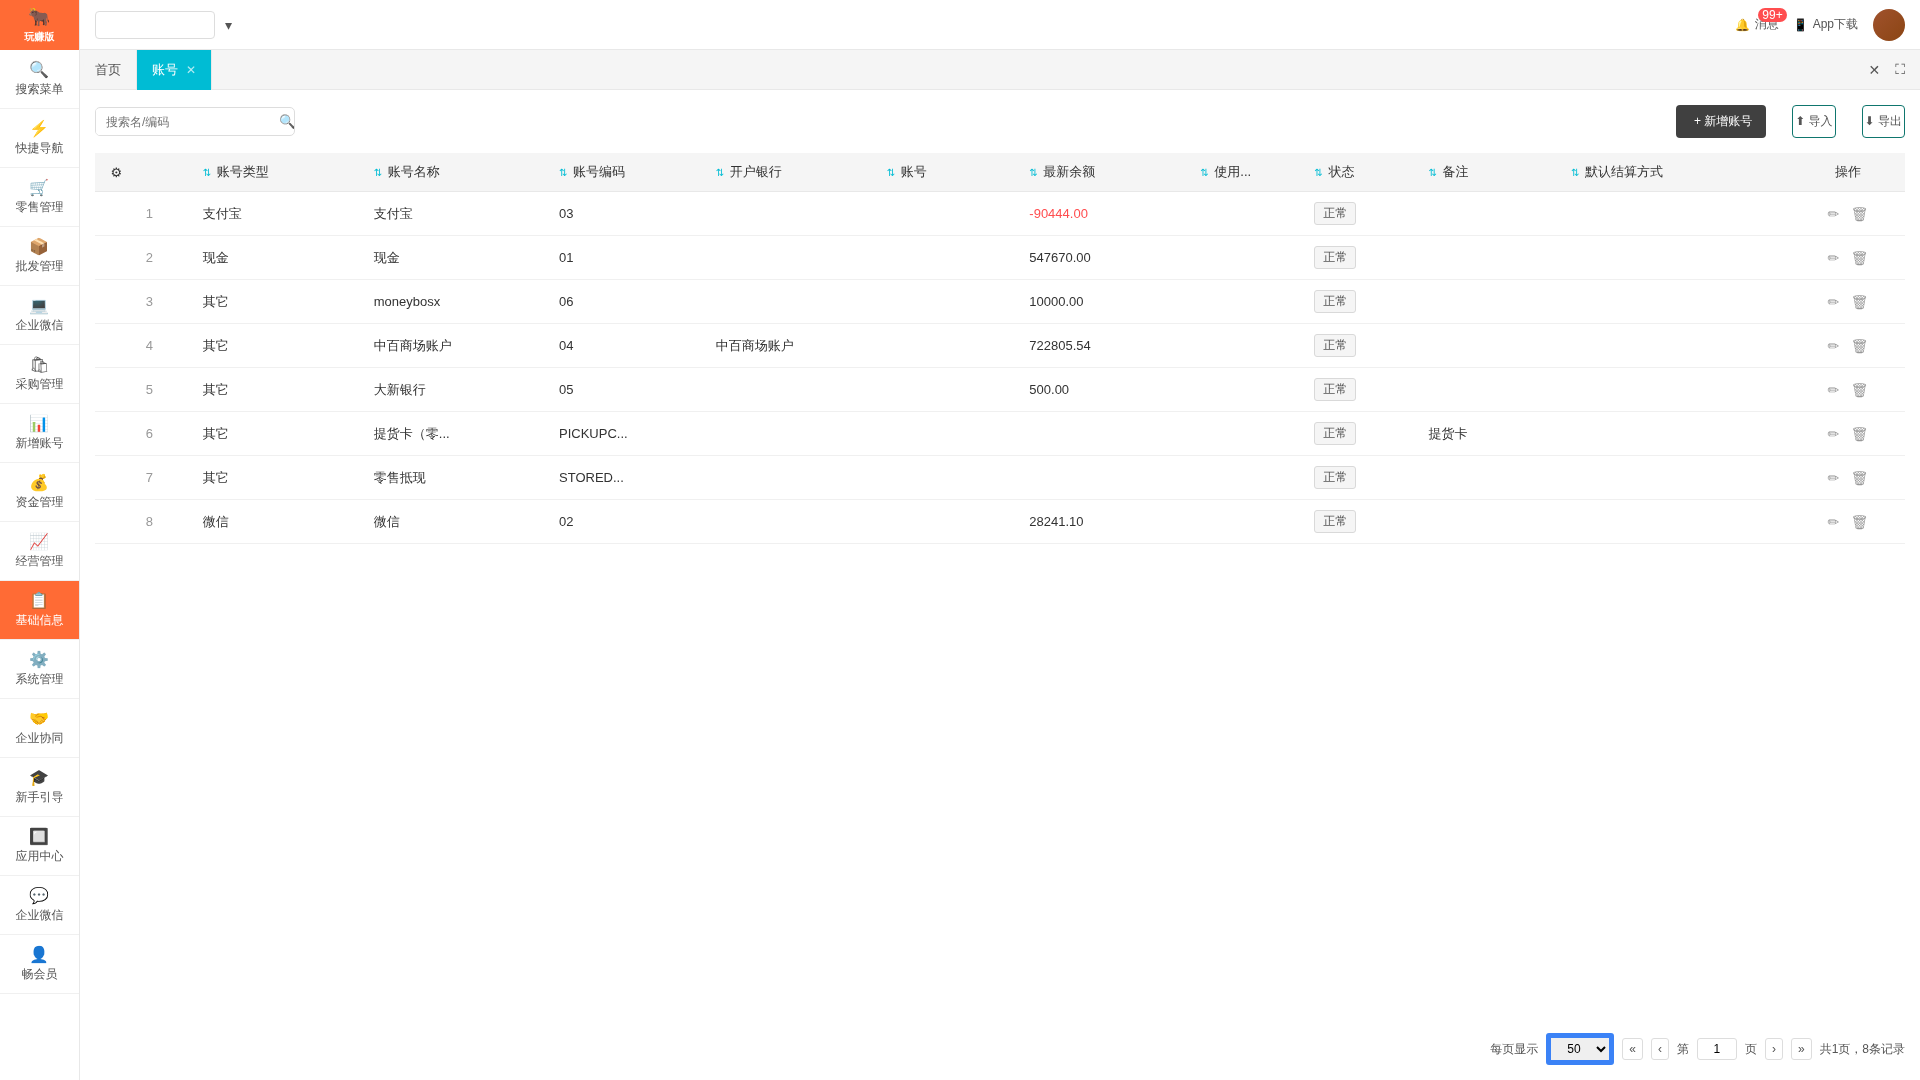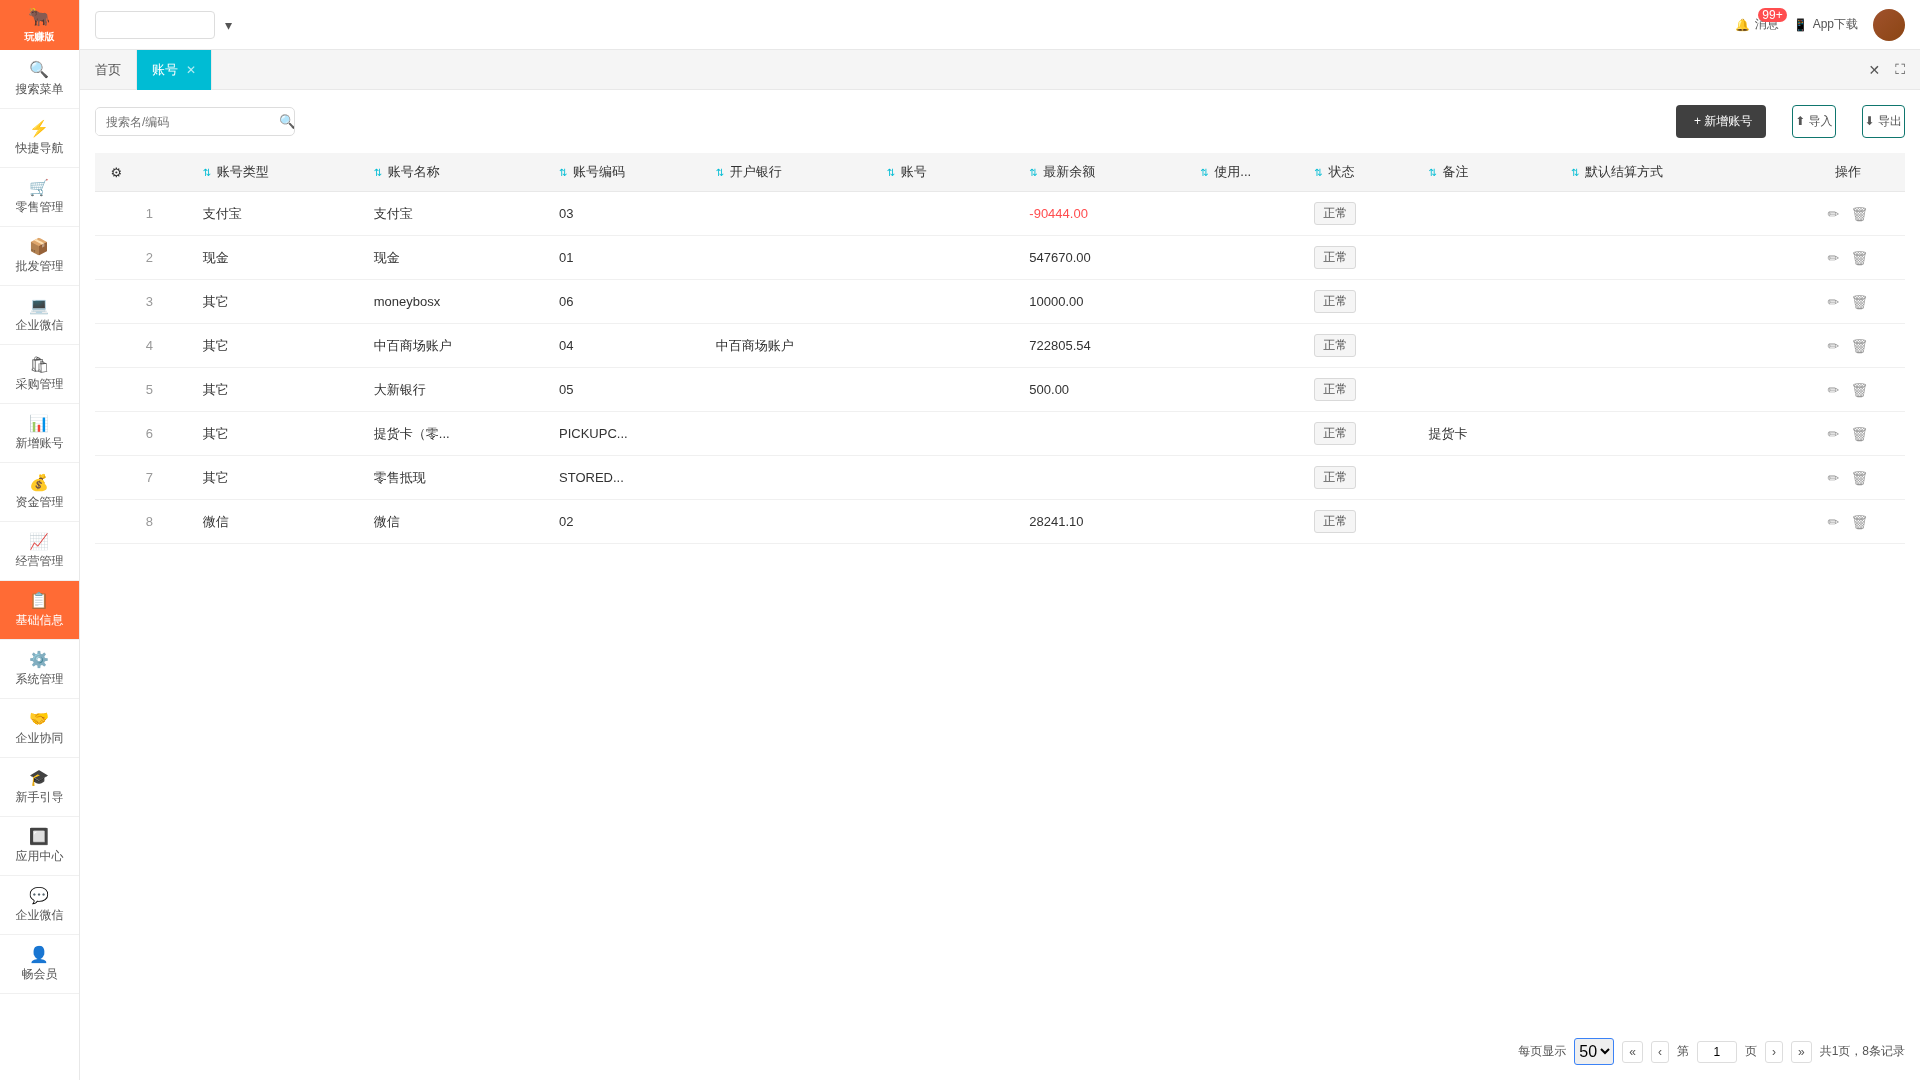--- a/index.html
+++ b/index.html
@@ -262,24 +262,24 @@
     .pagination {
       display: flex;
       align-items: center;
       justify-content: flex-end;
       padding: 10px 0 0 0;
       gap: 8px;
       font-size: 12px;
       color: #555;
     }
     .page-size-select {
-      border: 1px solid #3b82f6;
-      padding: 3px 0;
+      border: 5px solid #3b82f6;
+      padding: 3px 12px;
       border-radius: 3px;
-      font-size: 16px;
+      font-size: 12px;
     }
     .page-btn {
       background: none;
       border: 1px solid #ddd;
       padding: 3px 6px;
       border-radius: 3px;
       cursor: pointer;
       color: #555;
       font-size: 12px;
     }

